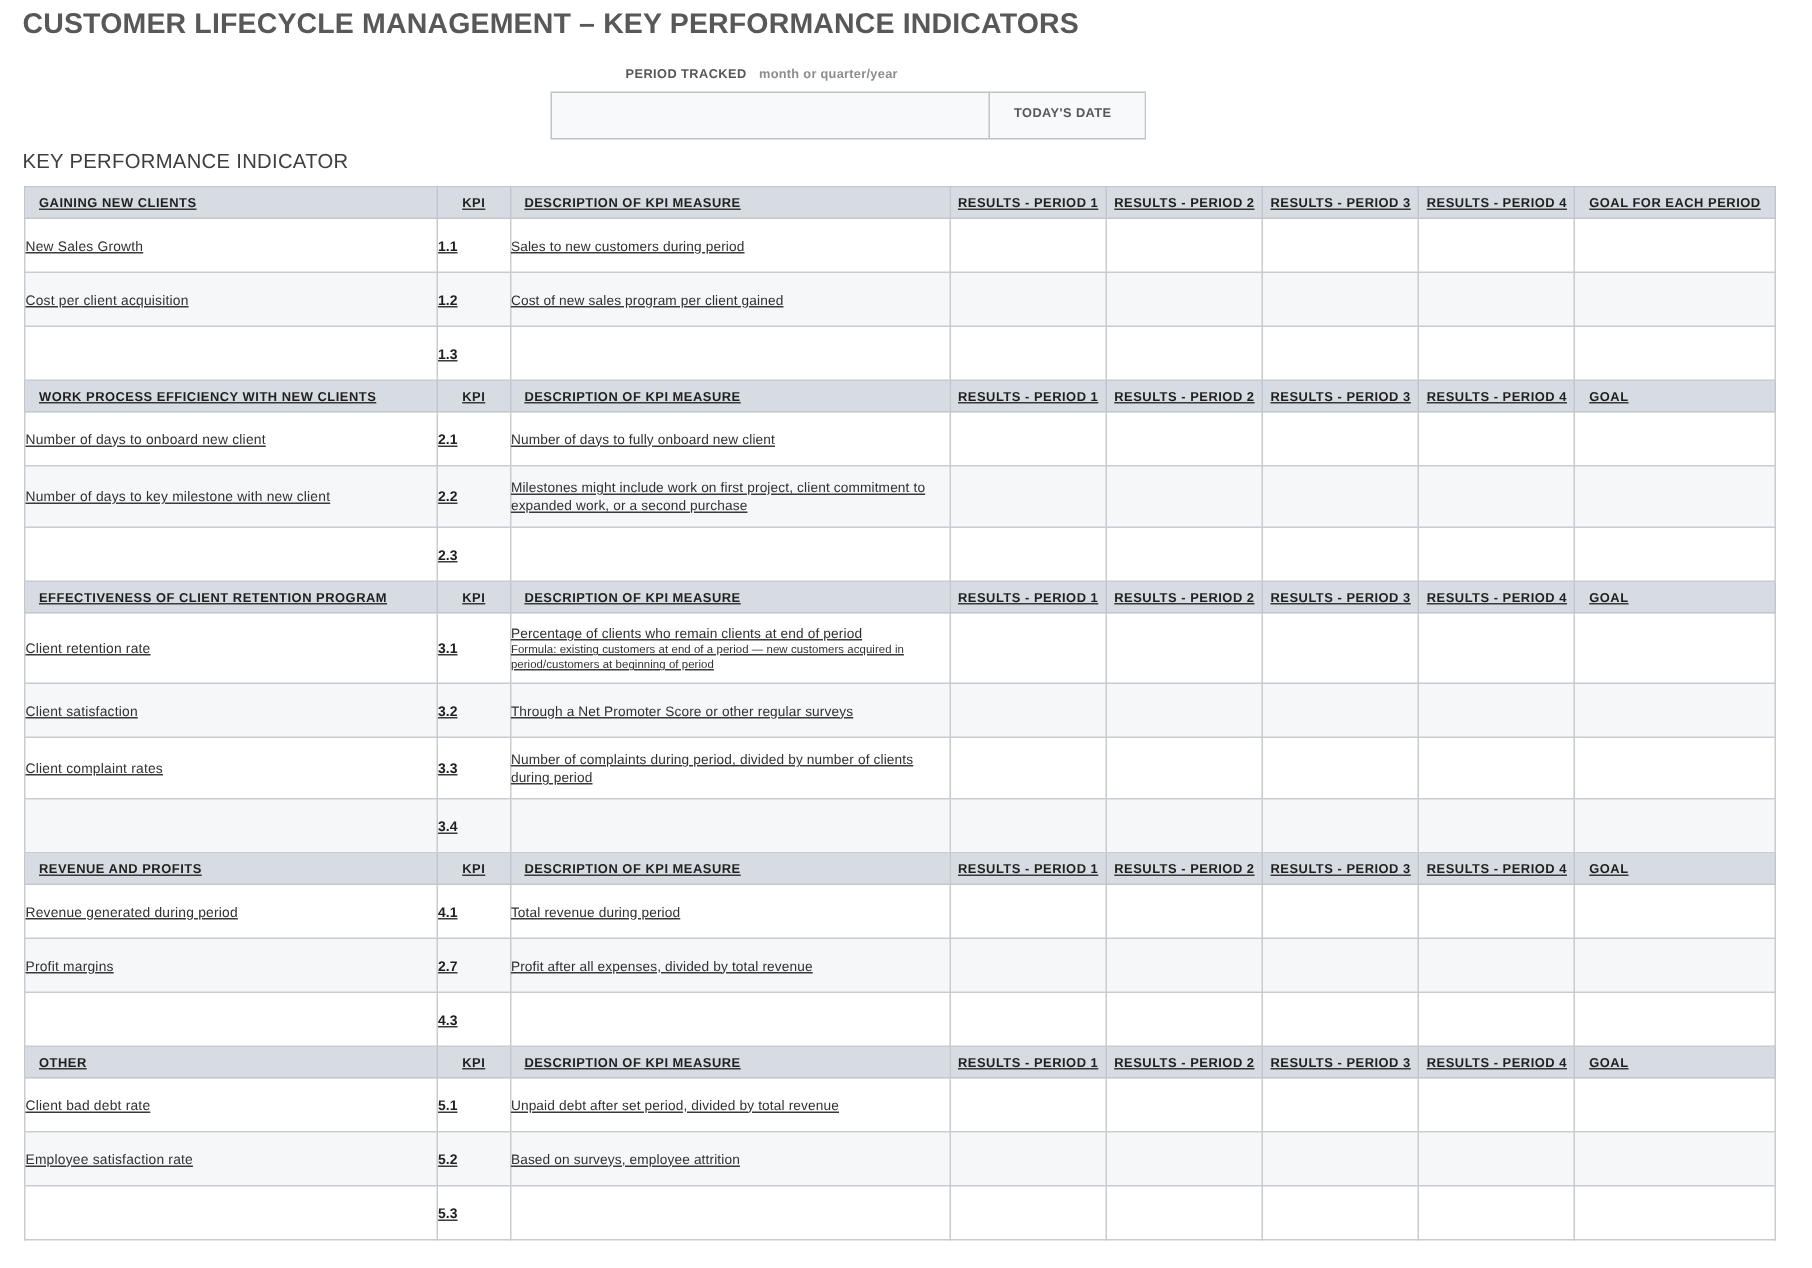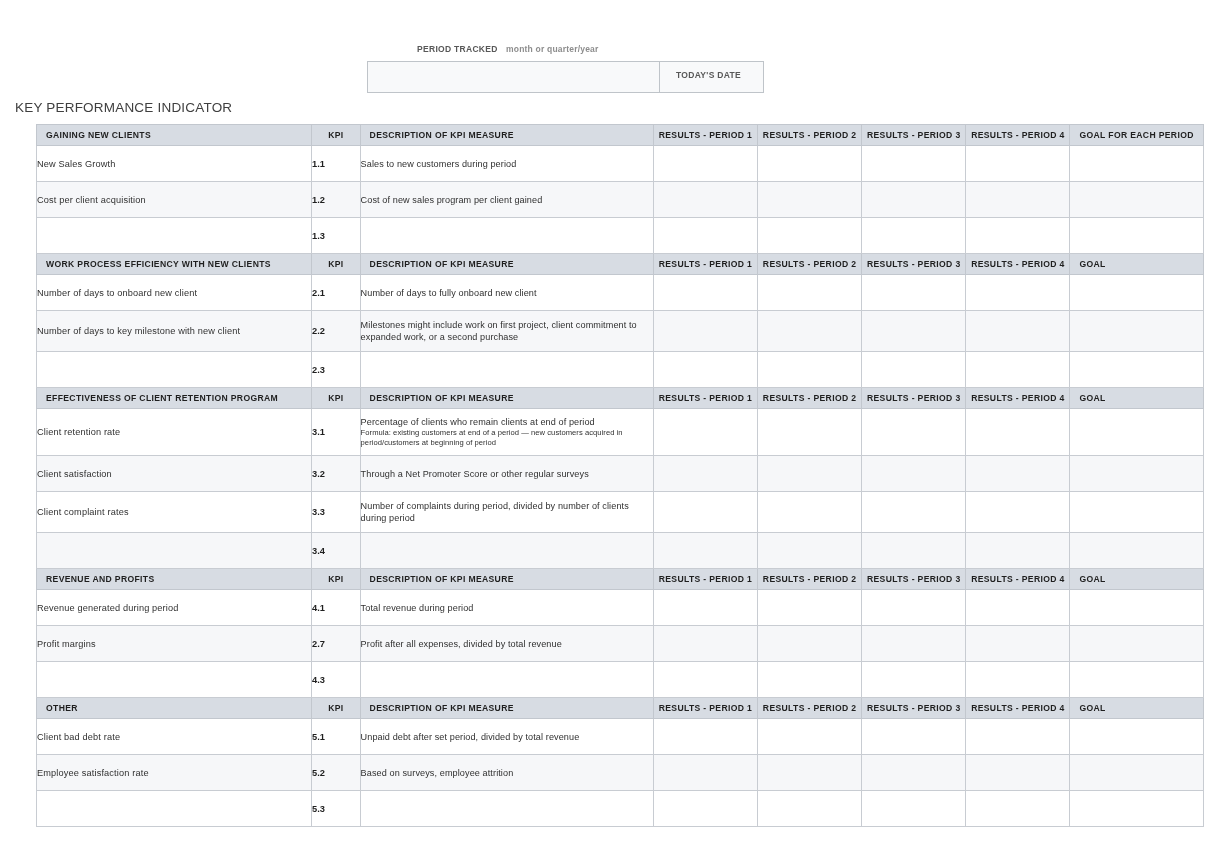--- a/index.html
+++ b/index.html
@@ -99,23 +99,24 @@
     top: 100px;
     font-size: 13.5px;
     font-weight: normal;
     letter-spacing: 0.2px;
     color: #3f3f3f;
   }
 
   
   .kpi-table-wrap {
     position: absolute;
-    left: 36px;
+    left: 16px;
     top: 124px;
     width: 1168px;
+    text-decoration: underline;
   }
   table.kpi {
     border-collapse: collapse;
     table-layout: fixed;
     width: 1168px;
     font-size: 8.7px;
   }
   table.kpi td {
     border: 1px solid #c8ccd2;
     padding: 0;
@@ -184,20 +185,21 @@
     line-height: 1.32;
     letter-spacing: 0.05px;
   }
   .blank-cell { }
 </style>
 </head>
 <body>
 
 <div class="page">
 
+  <div class="doc-title">CUSTOMER LIFECYCLE MANAGEMENT – KEY PERFORMANCE INDICATORS</div>
 
   <div class="period-block">
     <div class="period-labels">
       <span class="period-label-main">PERIOD TRACKED</span>
       <span class="period-label-hint">month or quarter/year</span>
       <span class="date-label">TODAY'S DATE</span>
     </div>
     <div class="period-boxes">
       <div class="period-box-wide"></div>
       <div class="period-box-narrow"></div>

